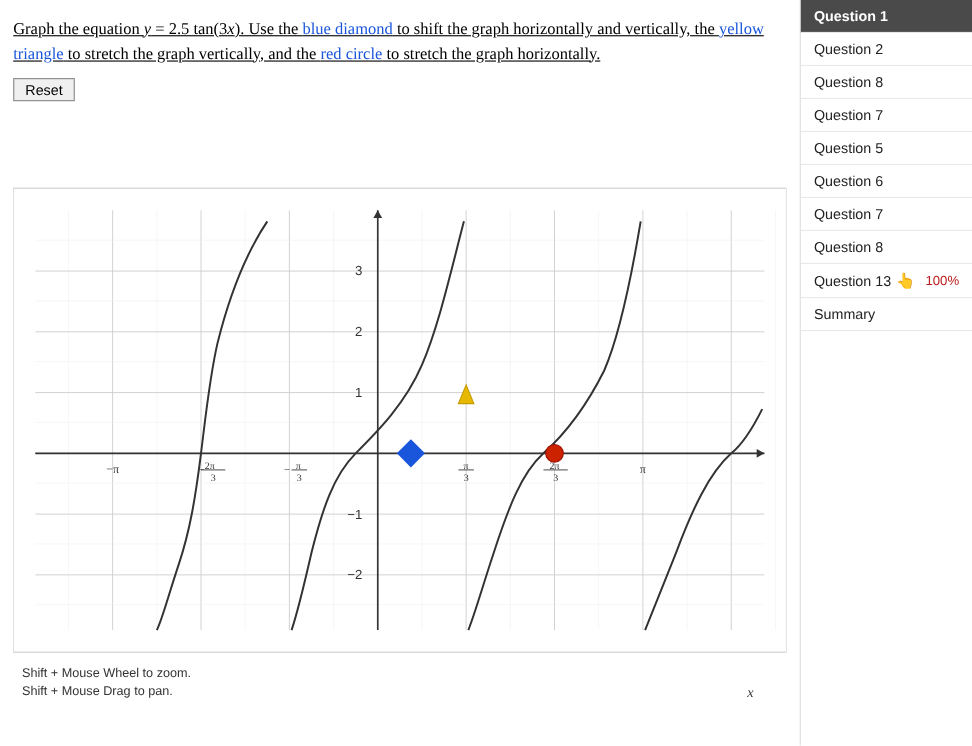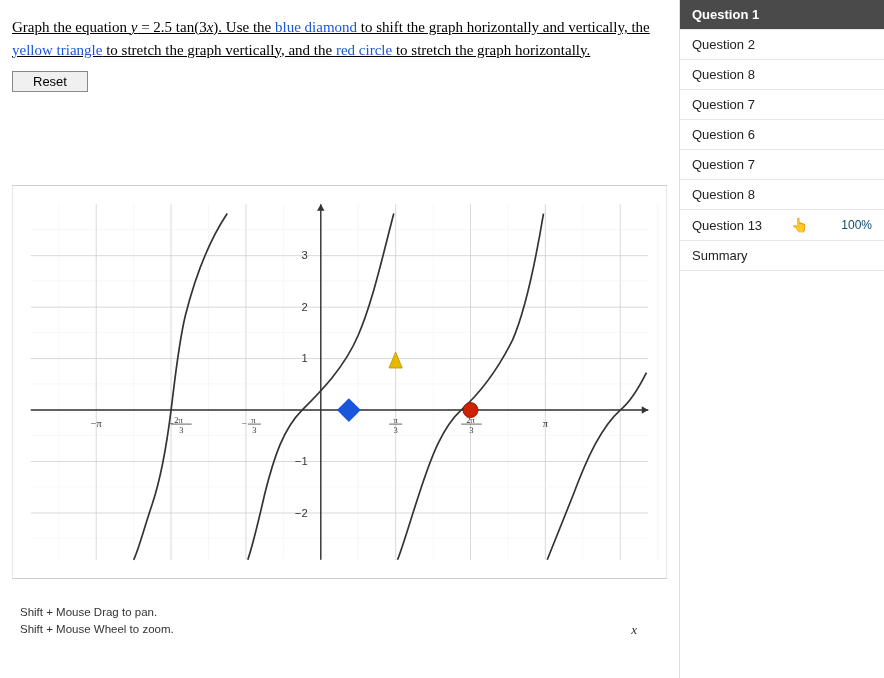--- a/index.html
+++ b/index.html
@@ -30,21 +30,21 @@
 
     .problem-text .highlight-blue {
       color: #1a56db;
       font-weight: 500;
     }
 
     .reset-btn {
       display: inline-block;
       border: 1px solid #888;
       background: #f0f0f0;
-      padding: 2px 20px;
+      padding: 2px 10px;
       font-size: 13px;
       font-family: Arial, sans-serif;
       cursor: pointer;
       margin-bottom: 6px;
       width: fit-content;
     }
 
     
     .graph-wrapper {
       position: relative;
@@ -71,21 +71,21 @@
       position: absolute;
       bottom: 28px;
       right: 30px;
       font-size: 13px;
       font-style: italic;
       color: #333;
     }
 
     
     .sidebar {
-      width: 205px;
+      width: 157px;
       background: #fff;
       border-left: 1px solid #ddd;
       display: flex;
       flex-direction: column;
       font-family: Arial, sans-serif;
       font-size: 13px;
     }
 
     .sidebar-item {
       padding: 7px 12px;
@@ -98,21 +98,21 @@
     }
 
     .sidebar-item:first-child {
       background: #4a4a4a;
       color: #fff;
       font-weight: bold;
     }
 
     .sidebar-item .percentage {
       font-size: 12px;
-      color: #0c4a6e;
+      color: #b91c1c;
       margin-left: 4px;
     }
 
     .cursor-icon {
       display: inline-block;
       font-size: 14px;
     }
   </style>
 </head>
 <body>
@@ -228,40 +228,43 @@
 
       <rect x="351" y="231" width="18" height="18" fill="#1a56db" transform="rotate(45, 360, 240)"></rect>
 
       <polygon points="410,178 403,195 417,195" fill="#e6b800" stroke="#c49a00" stroke-width="1"></polygon>
 
       <circle cx="490" cy="240" r="8" fill="#cc2200" stroke="#991100" stroke-width="1"></circle>
 
     </svg>
 
     <div class="graph-hint">
+      <div>Shift + Mouse Wheel to zoom.</div>
       <div>Shift + Mouse Drag to pan.</div>
-      <div>Shift + Mouse Wheel to zoom.</div>
     </div>
 
     <div class="x-label">x</div>
   </div>
 </div>
 
 <div class="sidebar">
   <div class="sidebar-item">
     <span>Question 1</span>
   </div>
   <div class="sidebar-item">
     <span>Question 2</span>
   </div>
   <div class="sidebar-item">
     <span>Question 8</span>
   </div>
   <div class="sidebar-item">
     <span>Question 7</span>
+  </div>
+  <div class="sidebar-item">
+    <span>Question 5</span>
   </div>
   <div class="sidebar-item">
     <span>Question 6</span>
   </div>
   <div class="sidebar-item">
     <span>Question 7</span>
   </div>
   <div class="sidebar-item">
     <span>Question 8</span>
   </div>

